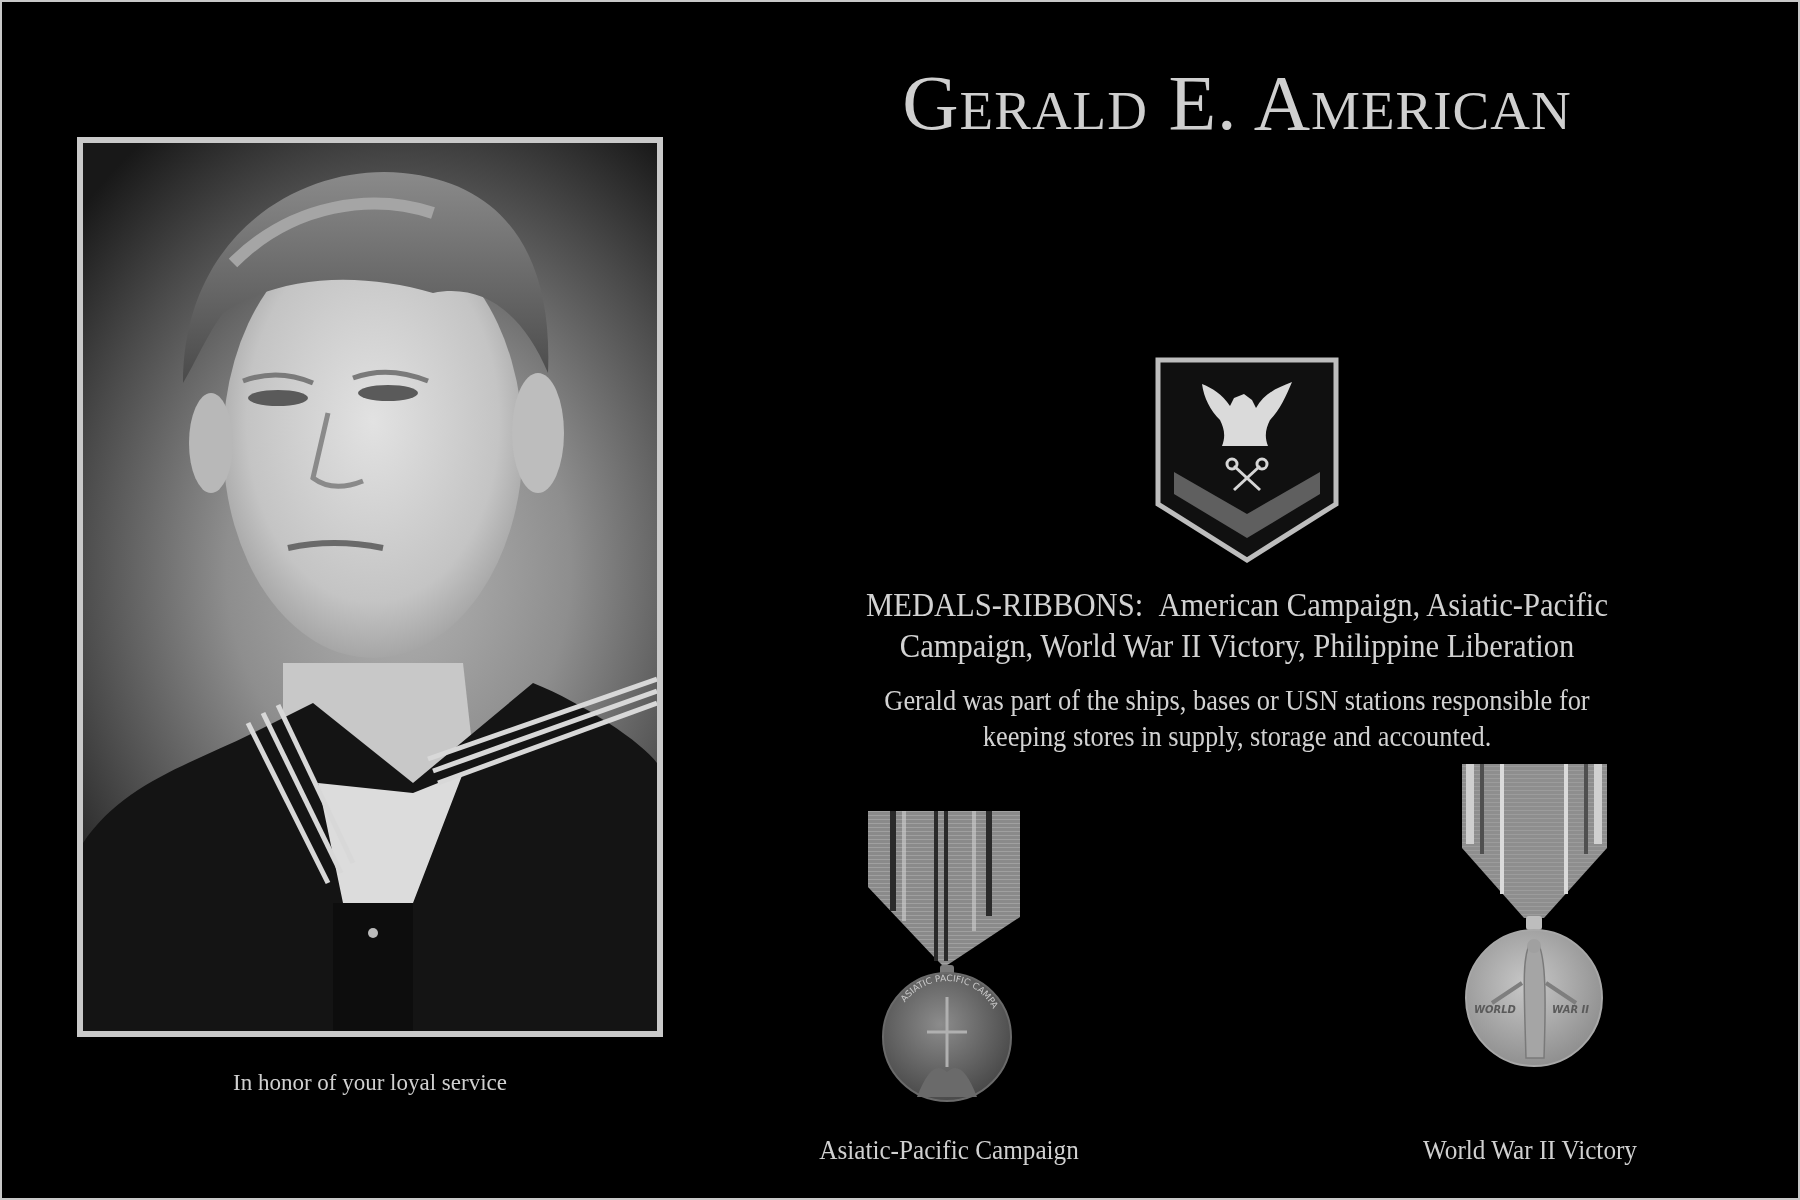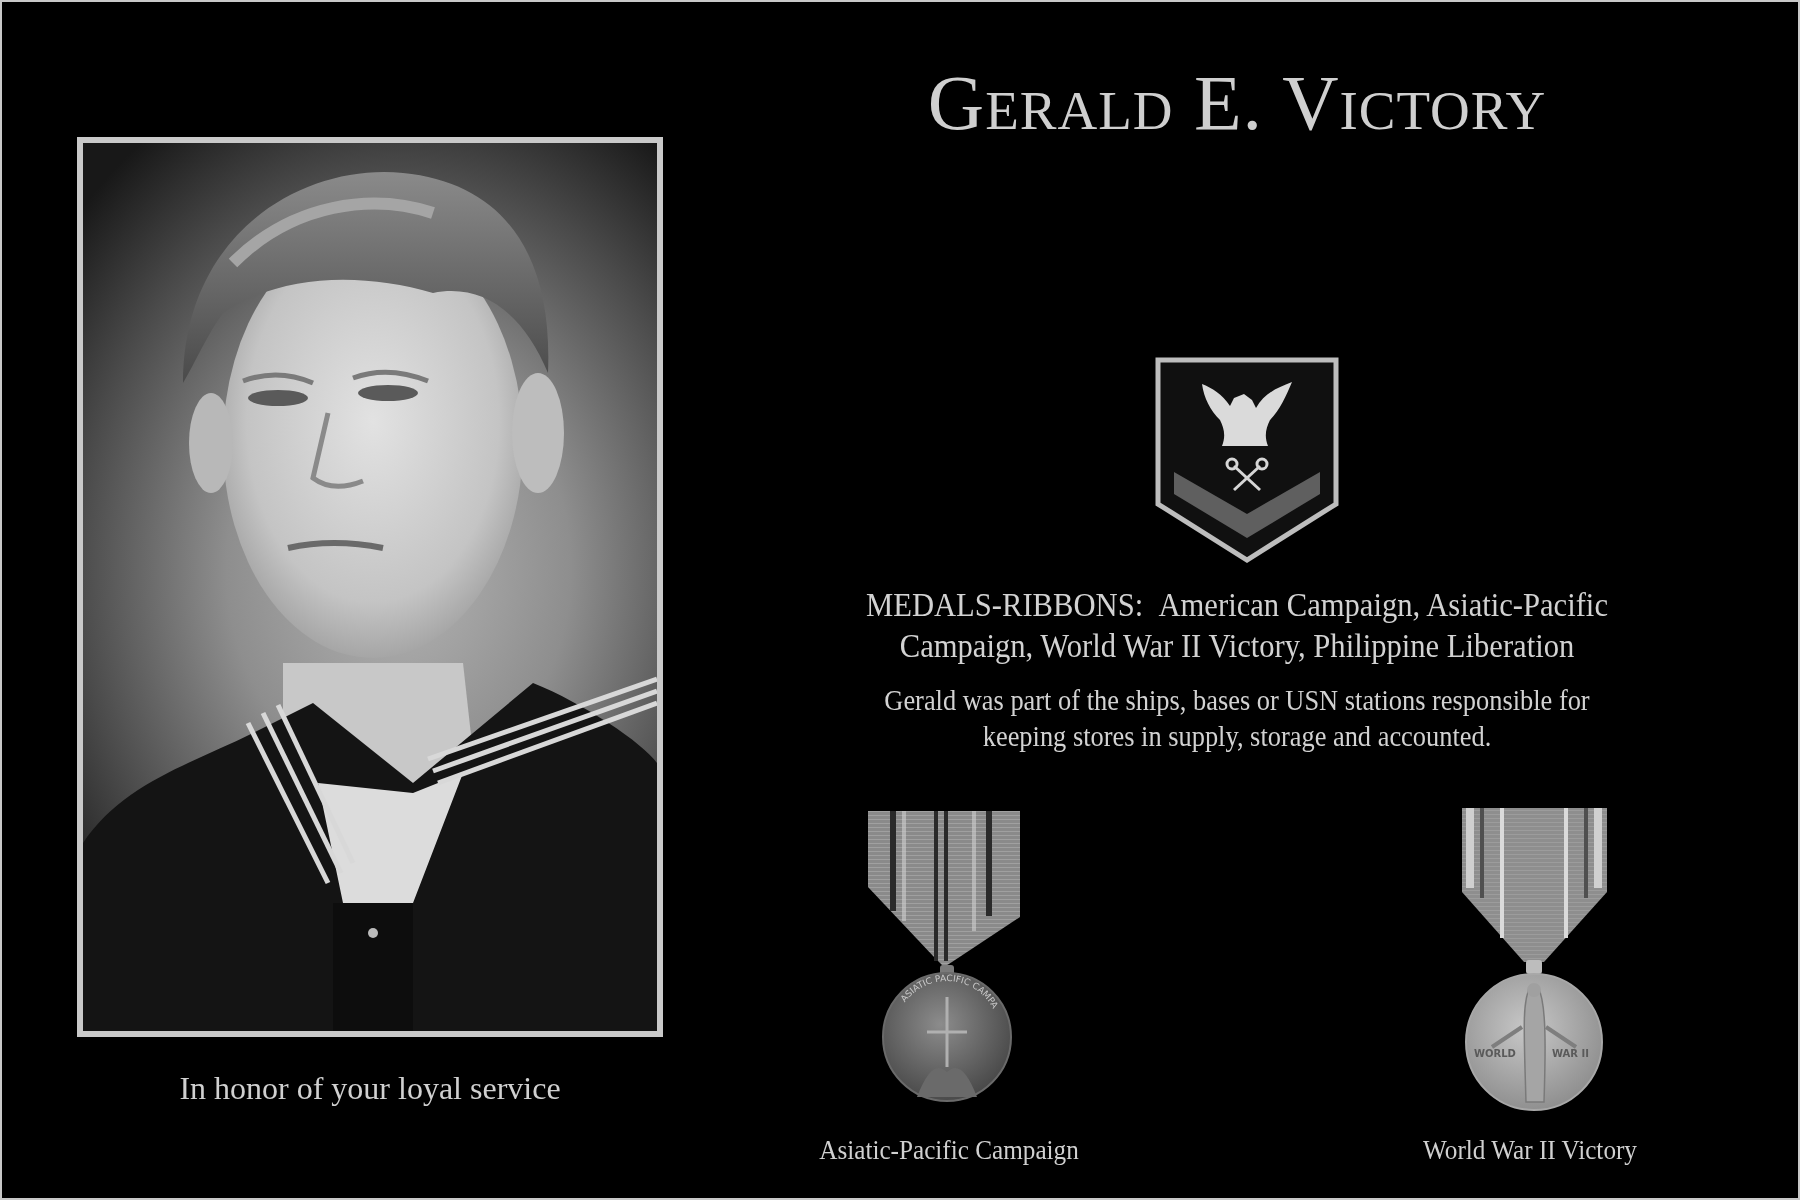--- a/index.html
+++ b/index.html
@@ -11,21 +11,21 @@
   }
   
   .photo-frame {
     position:absolute; left:75px; top:135px; width:586px; height:900px;
     box-sizing:border-box; border:6px solid #c9c9c9; overflow:hidden;
     background: radial-gradient(ellipse 75% 60% at 55% 48%, #b4b4b4 0%, #8e8e8e 40%, #4a4a4a 75%, #181818 100%);
   }
   .photo-frame svg { position:absolute; left:0; top:0; width:100%; height:100%; }
   .caption {
     position:absolute; left:75px; width:586px; top:1068px; text-align:center;
-    font-family:"Liberation Serif","DejaVu Serif",serif; font-size:32px; color:#d0d0d0;
+    font-family:"Liberation Serif","DejaVu Serif",serif; font-size:23px; color:#d0d0d0;
   }
   
   .col { position:absolute; left:780px; width:910px; text-align:center; }
   .name {
     top:62px; font-family:"Liberation Serif","DejaVu Serif",serif;
     font-size:78px; font-variant:small-caps; letter-spacing:1px; color:#cfcfcf; line-height:1;
   }
   .rank-line {
     font-family:"Liberation Serif","DejaVu Serif",serif; font-size:50px; color:#d3d3d3;
     line-height:60px; transform:scaleX(0.88); transform-origin:center;
@@ -102,21 +102,21 @@
         <path d="M350 628 L574 548"></path>
         <path d="M345 616 L574 536"></path>
       </g>
 
       <path d="M250 760 L330 760 L330 888 L250 888 Z" fill="#0d0d0d"></path>
       <circle cx="290" cy="790" r="5" fill="#bbbbbb"></circle>
     </svg>
   </div>
   <div class="caption">In honor of your loyal service</div>
 
-  <div class="col name">Gerald E. Victory</div>
+  <div class="col name">Gerald E. American</div>
 
   <svg class="badge" viewBox="0 0 190 212">
     <path d="M6 6 L184 6 L184 150 L95 206 L6 150 Z" fill="#101010" stroke="#bdbdbd" stroke-width="5"></path>
 
     <path d="M50 30 C60 34 70 40 78 52 L82 44 L92 40 L100 46 L104 54 C112 40 124 34 140 28 C134 42 128 56 118 66 C114 74 112 82 116 92 L70 92 C74 82 72 74 68 66 C58 56 52 44 50 30 Z" fill="#dadada"></path>
 
     <g stroke="#d6d6d6" stroke-width="3" fill="none">
       <path d="M82 112 L108 136"></path>
       <path d="M108 112 L82 136"></path>
       <circle cx="80" cy="110" r="5"></circle>
@@ -162,21 +162,21 @@
       <rect x="78" y="158" width="14" height="12" rx="3" fill="#7a7a7a"></rect>
       <circle cx="85" cy="230" r="64" fill="url(#disc1)" stroke="#6a6a6a" stroke-width="2"></circle>
       <path d="M40 200 A52 52 0 0 1 130 200" stroke="#bbb" stroke-width="0" fill="none" id="arc1"></path>
       <text font-family="DejaVu Sans, sans-serif" font-size="9" fill="#c8c8c8"><textPath href="#arc1" startOffset="5%">ASIATIC PACIFIC CAMPAIGN</textPath></text>
       <path d="M85 190 L85 260 M65 225 L105 225" stroke="#b0b0b0" stroke-width="3"></path>
       <path d="M55 290 Q70 250 85 265 Q100 250 115 290" fill="#6a6a6a"></path>
     </svg>
   </div>
   <div class="medal-label" style="left:747px;">Asiatic-Pacific Campaign</div>
 
-  <div class="medal" style="left:1450px; top:800px;">
+  <div class="medal" style="left:1450px; top:756px;font-style:italic;">
     <svg width="165" height="310" viewBox="0 0 165 310">
       <defs>
         <pattern id="rib2" width="4" height="4" patternUnits="userSpaceOnUse">
           <rect width="4" height="4" fill="#8e8e8e"></rect>
             <rect width="4" height="1" fill="#9c9c9c"></rect>
         </pattern>
         <radialGradient id="disc2" cx="45%" cy="40%" r="60%">
           <stop offset="0%" stop-color="#c8c8c8"></stop>
           <stop offset="100%" stop-color="#909090"></stop>
         </radialGradient>

